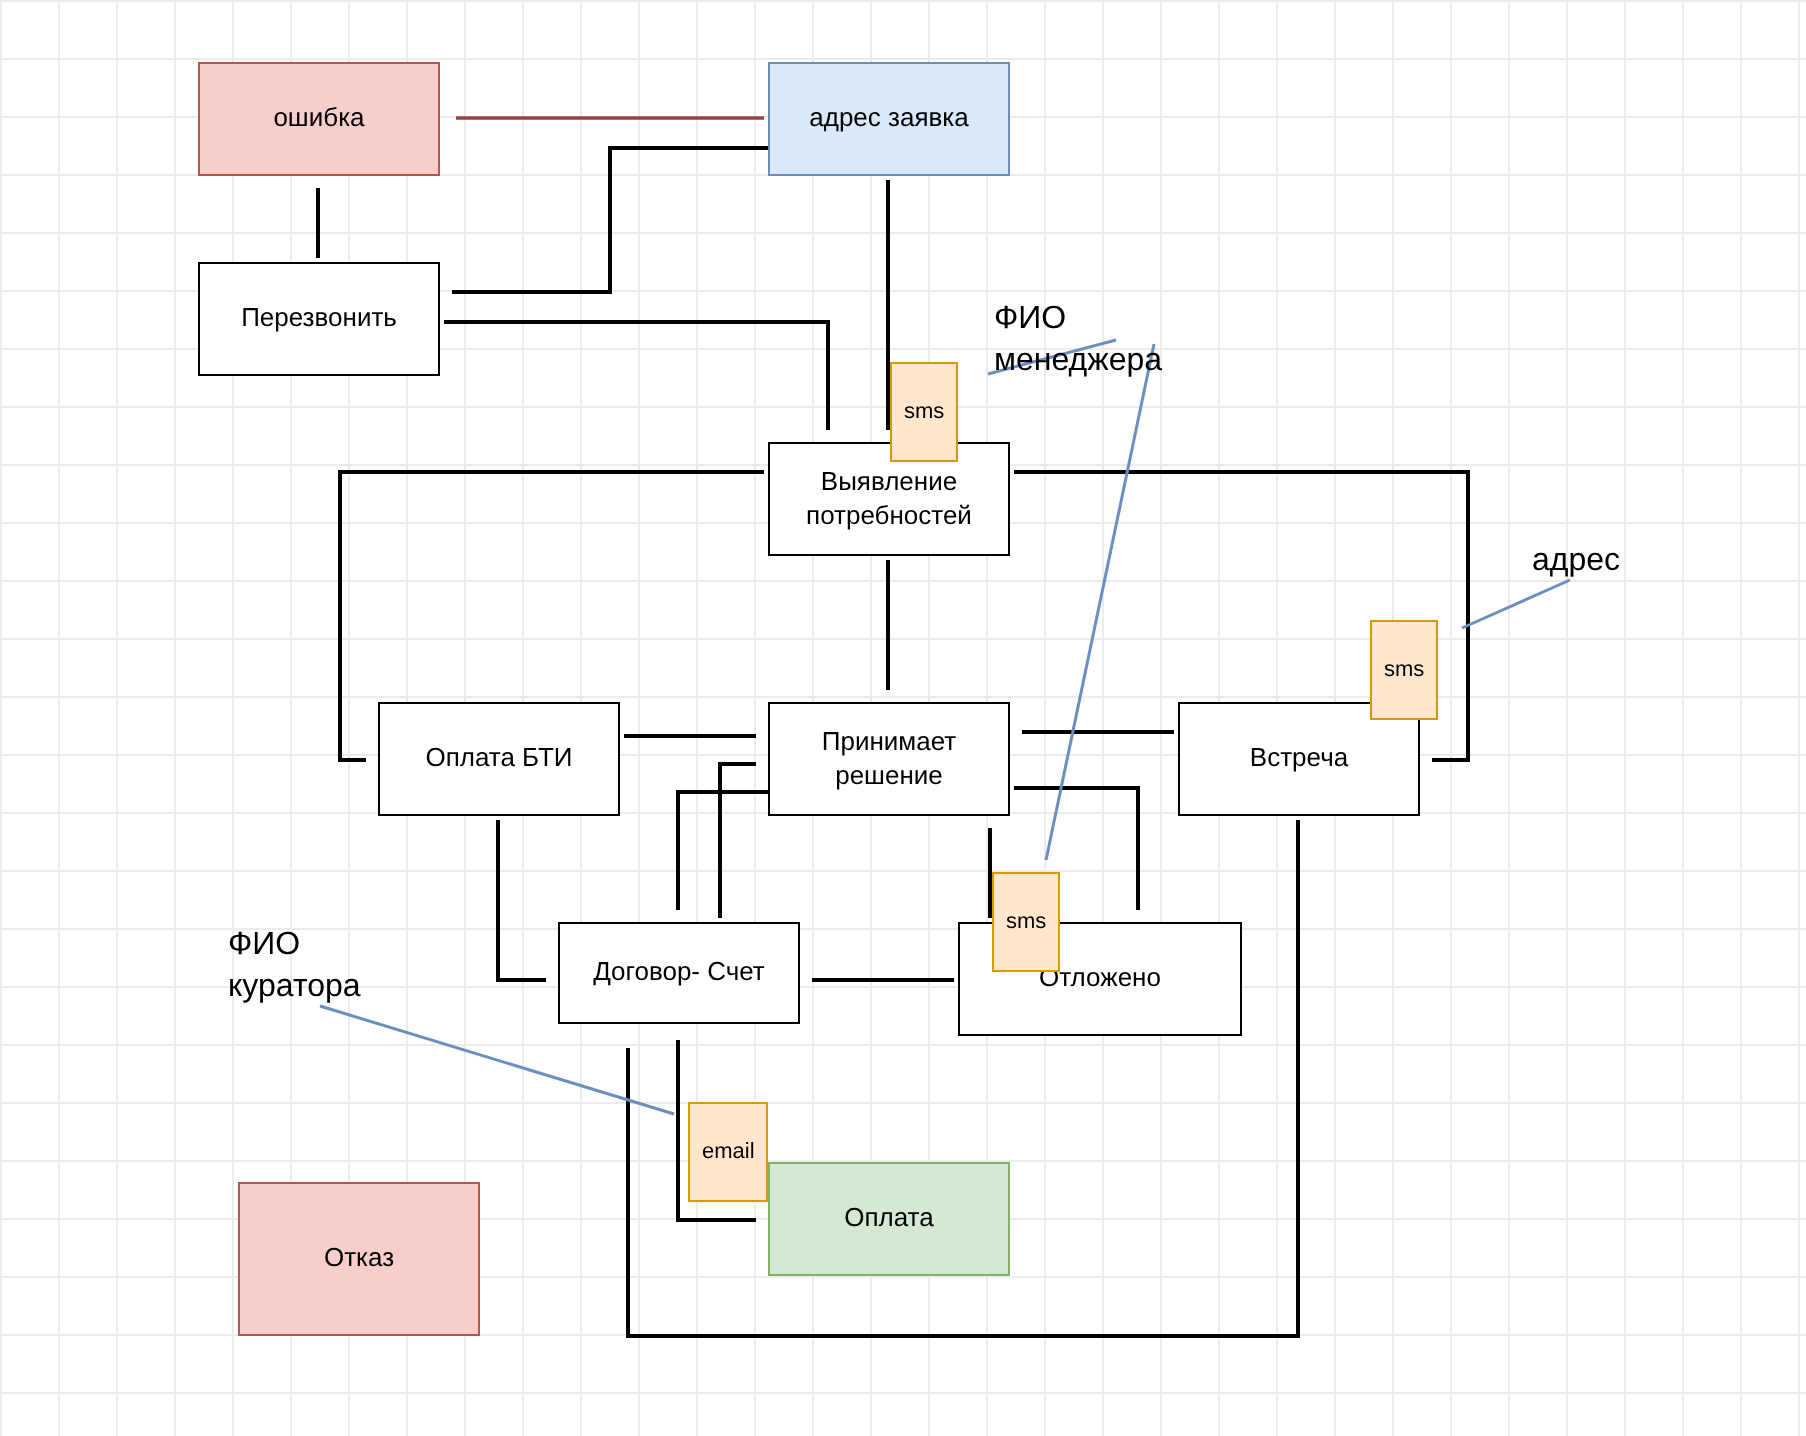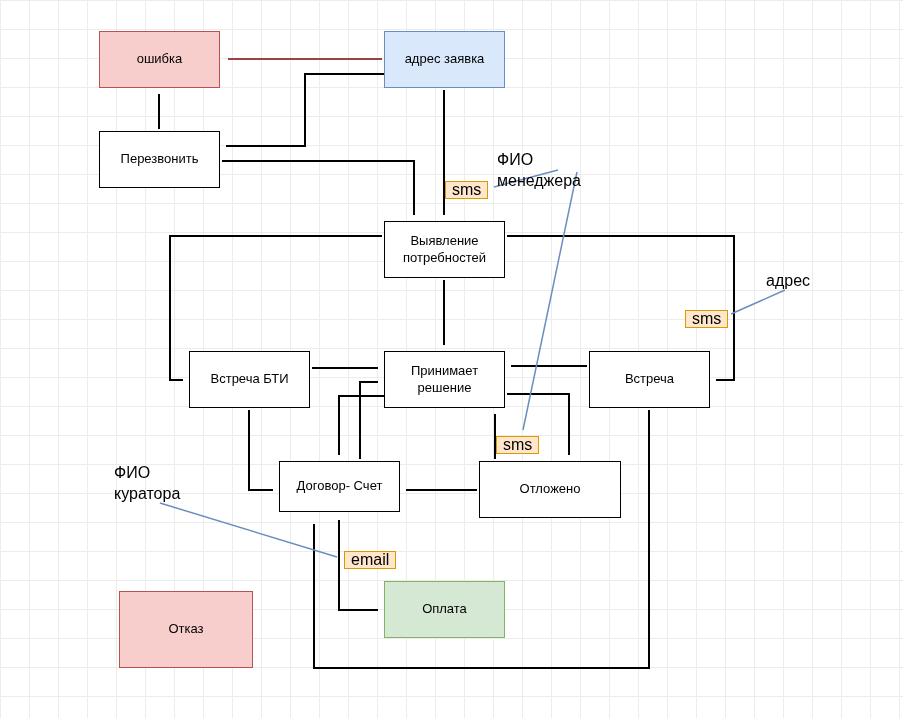--- a/index.html
+++ b/index.html
@@ -25,21 +25,21 @@
     position:absolute;box-sizing:border-box;
     display:flex;align-items:center;justify-content:center;
     text-align:center;border:1px solid #000;background:#fff;
     font-size:13px;line-height:1.25;padding:2px;
   }
   .node.blue{background:#dae8fc;border-color:#6c8ebf;}
   .node.red{background:#f8cecc;border-color:#b85450;}
   .node.green{background:#d5e8d4;border-color:#82b366;}
   .badge{
     position:absolute;box-sizing:border-box;
-    font-size:16px;line-height:16px;padding:0 6px;
+    font-size:11px;line-height:16px;padding:16px 6px;
     background:#ffe6cc;border:1px solid #d79b00;
   }
   .note{position:absolute;font-size:16px;line-height:1.3;text-align:left;}
 </style>
 </head>
 <body>
 
 <div class="canvas">
 
   <svg class="edges">
@@ -78,27 +78,27 @@
     <path class="edge-blue" d="M 558 170 L 494 187" marker-end="url(#ah-blue)"></path>
     <path class="edge-blue" d="M 577 172 L 523 430" marker-end="url(#ah-blue)"></path>
     <path class="edge-blue" d="M 785 290 L 731 314" marker-end="url(#ah-blue)"></path>
     <path class="edge-blue" d="M 160 503 L 337 557" marker-end="url(#ah-blue)"></path>
   </svg>
 
   <div class="node red" style="left:99px;top:31px;width:121px;height:57px">ошибка</div>
   <div class="node blue" style="left:384px;top:31px;width:121px;height:57px">адрес заявка</div>
   <div class="node" style="left:99px;top:131px;width:121px;height:57px">Перезвонить</div>
   <div class="node" style="left:384px;top:221px;width:121px;height:57px">Выявление потребностей</div>
-  <div class="node" style="left:189px;top:351px;width:121px;height:57px">Встреча БТИ</div>
+  <div class="node" style="left:189px;top:351px;width:121px;height:57px">Оплата БТИ</div>
   <div class="node" style="left:384px;top:351px;width:121px;height:57px">Принимает решение</div>
   <div class="node" style="left:589px;top:351px;width:121px;height:57px">Встреча</div>
   <div class="node" style="left:279px;top:461px;width:121px;height:51px">Договор- Счет</div>
   <div class="node" style="left:479px;top:461px;width:142px;height:57px">Отложено</div>
   <div class="node green" style="left:384px;top:581px;width:121px;height:57px">Оплата</div>
-  <div class="node red" style="left:119px;top:591px;width:134px;height:77px">Отказ</div>
+  <div class="node red" style="left:119px;top:591px;width:121px;height:77px">Отказ</div>
 
   <div class="badge" style="left:445px;top:181px">sms</div>
   <div class="badge" style="left:685px;top:310px">sms</div>
   <div class="badge" style="left:496px;top:436px">sms</div>
   <div class="badge" style="left:344px;top:551px">email</div>
 
   <div class="note" style="left:497px;top:150px;width:110px">ФИО менеджера</div>
   <div class="note" style="left:766px;top:271px;width:46px">адрес</div>
   <div class="note" style="left:114px;top:463px;width:64px">ФИО куратора</div>
 

